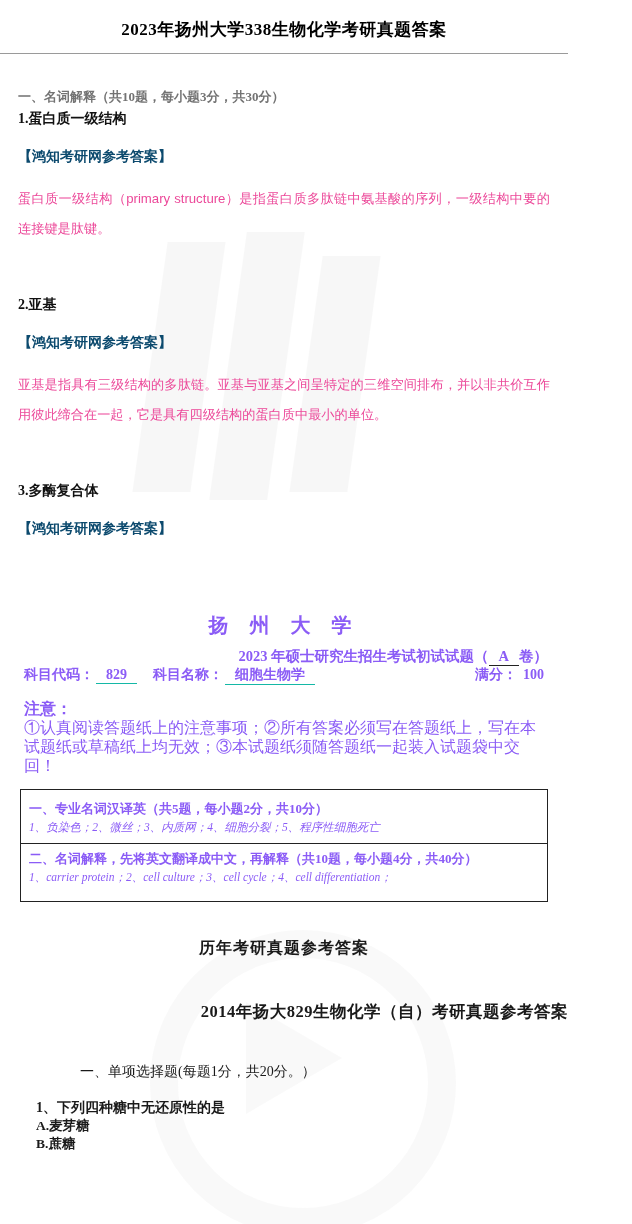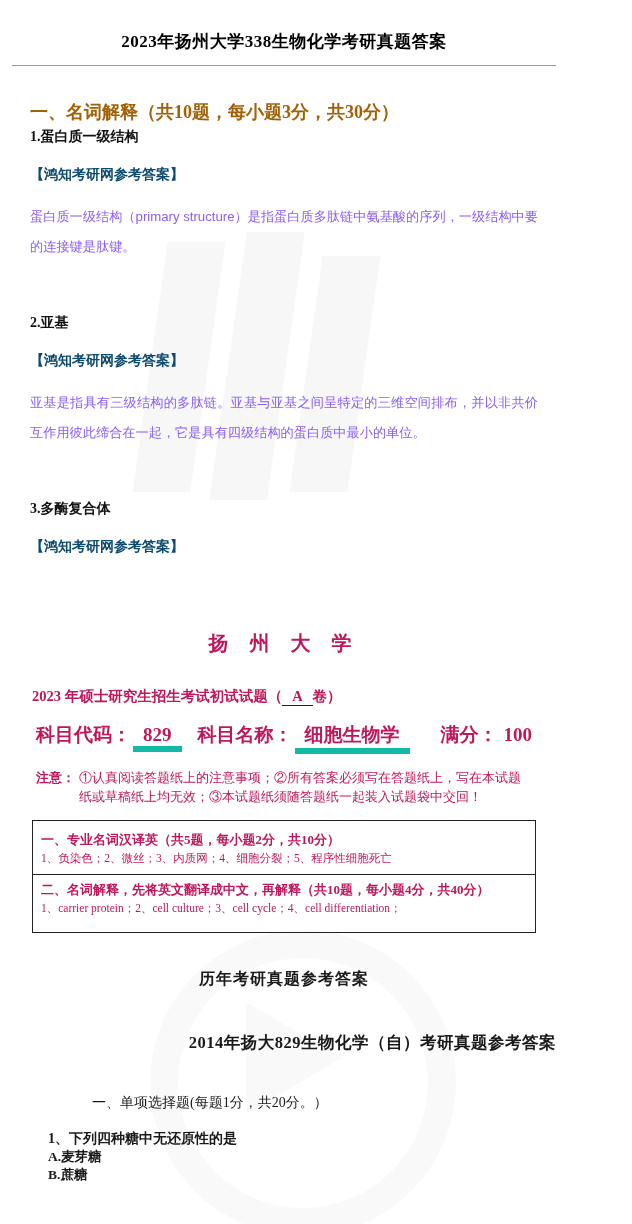--- a/index.html
+++ b/index.html
@@ -14,21 +14,21 @@
     color: #1a1a1a;
     position: relative;
     overflow: hidden;
   }
 
   .page {
     position: relative;
     width: 568px;
     min-height: 1224px;
     box-sizing: border-box;
-    padding: 12px;
+    padding: 0;
   }
 
   
   .watermark {
     position: absolute;
     pointer-events: none;
     opacity: 0.30;
     z-index: 0;
   }
   .wm-bars {
@@ -85,96 +85,96 @@
   }
   .rule {
     border-top: 1px solid #9a9a9a;
     margin: 12px 0 0 0;
     width: 100%;
   }
 
   .body-block { padding: 0 18px; }
 
   .sec-head {
-    font-size: 18px;
+    font-size: 13px;
     font-weight: bold;
     margin: 34px 0 0 0;
-    color: #a16207;
+    color: #737373;
   }
   .q-title {
     font-size: 14px;
     font-weight: bold;
     margin: 4px 0 0 0;
     color: #111;
   }
   .ans-tag {
     font-size: 14px;
     font-weight: bold;
     margin: 20px 0 0 0;
     color: #0c4a6e;
   }
   .para {
     font-size: 13.2px;
     line-height: 30px;
     margin: 18px 0 0 0;
     text-align: justify;
-    color: #8b5cf6;
+    color: #ec4899;
     font-family: "Liberation Sans", sans-serif;
   }
   .spacer-lg { height: 48px; }
   .spacer-xl { height: 70px; }
 
   
   .exam-scan {
     margin: 0 14px;
     padding: 0 6px;
-    color: #be185d;
+    color: #8b5cf6;
   }
   .exam-univ {
     text-align: center;
     font-size: 20px;
     font-weight: bold;
     letter-spacing: 8px;
     margin-top: 4px;
   }
   .exam-sub {
-    text-align: left;
+    text-align: right;
     font-size: 14.5px;
     font-weight: bold;
-    margin-top: 30px;
+    margin-top: 8px;
   }
   .exam-sub .blank {
     display: inline-block;
     border-bottom: 1px solid #222;
     padding: 0 10px;
     font-weight: bold;
   }
   .exam-meta {
     display: flex;
     align-items: baseline;
-    margin-top: 16px;
-    font-size: 19px;
+    font-size: 14px;
     font-weight: bold;
     padding: 0 4px;
   }
   .exam-meta .lbl { white-space: nowrap; }
   .exam-meta .val {
-    border-bottom: 6px solid #14b8a6;
+    border-bottom: 1px solid #14b8a6;
     padding: 0 10px;
     margin: 0 2px;
     font-weight: bold;
   }
   .exam-meta .gap { flex: 1; }
   .exam-note {
     display: flex;
     margin-top: 14px;
-    font-size: 13px;
+    font-size: 16px;
     line-height: 19px;
     padding: 0 4px;
     font-family: "Liberation Serif", serif;
+    flex-direction: column;
   }
   .exam-note .note-lbl {
     font-weight: bold;
     white-space: nowrap;
     padding-right: 4px;
   }
   .exam-note .note-body { flex: 1; }
   .exam-box {
     border: 1.5px solid #222;
     margin-top: 14px;
@@ -182,20 +182,21 @@
   }
   .exam-box .bline {
     font-size: 13px;
     font-weight: bold;
     margin: 4px 0 2px 0;
   }
   .exam-box .bitems {
     font-size: 11.5px;
     margin: 2px 0 8px 0;
     font-family: "Liberation Serif", serif;
+    font-style: italic;
   }
   .exam-box .divider {
     border-top: 1.2px solid #222;
     margin: 6px -8px;
   }
 
   .center-head-1 {
     text-align: center;
     font-size: 16px;
     font-weight: bold;

